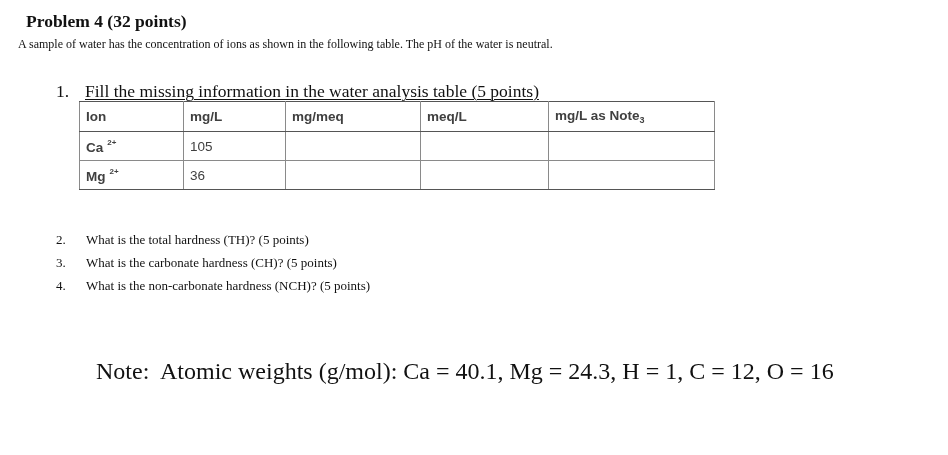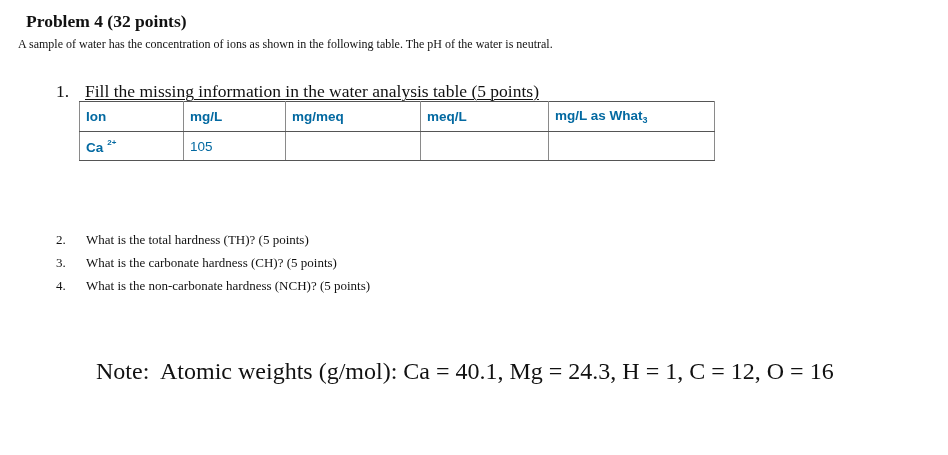--- a/index.html
+++ b/index.html
@@ -49,21 +49,21 @@
       text-underline-offset: 2px;
       text-decoration-thickness: 1px;
     }
     table.analysis {
       position: absolute;
       left: 79px;
       top: 101px;
       border-collapse: collapse;
       font-family: "Liberation Sans", "DejaVu Sans", sans-serif;
       font-size: 13.5px;
-      color: #0369a1;
+      color: #404040;
     }
     table.analysis td, table.analysis th {
       border: 1.5px solid #8a8a8a;
       padding: 0 6px;
       height: 29px;
       box-sizing: border-box;
       vertical-align: middle;
     }
     table.analysis tr.head td {
       border-top: 1.5px solid #555555;
@@ -133,25 +133,32 @@
   <span class="num">1.</span><span class="text">Fill the missing information in the water analysis table (5 points)</span>
 </div>
 
 <table class="analysis">
   <tbody>
       <tr class="head">
     <td class="ion">Ion</td>
     <td class="c2" style="text-align:left;width:102px;">mg/L</td>
     <td class="c3">mg/meq</td>
     <td class="c4">meq/L</td>
-    <td class="c5"><span>mg/L as What</span><span class="sub">3</span></td>
+    <td class="c5"><span>mg/L as Note</span><span class="sub">3</span></td>
   </tr>
   <tr>
     <td class="ion"><span>Ca</span><span class="sup">2+</span></td>
     <td class="num">105</td>
+    <td class="c3"></td>
+    <td class="c4"></td>
+    <td class="c5"></td>
+  </tr>
+  <tr>
+    <td class="ion"><span>Mg</span><span class="sup">2+</span></td>
+    <td class="num">36</td>
     <td class="c3"></td>
     <td class="c4"></td>
     <td class="c5"></td>
   </tr>
 </tbody>
   </table>
 
 <div class="questions">
   <div class="row"><span class="num">2.</span><span>What is the total hardness (TH)? (5 points)</span></div>
   <div class="row"><span class="num">3.</span><span>What is the carbonate hardness (CH)? (5 points)</span></div>

